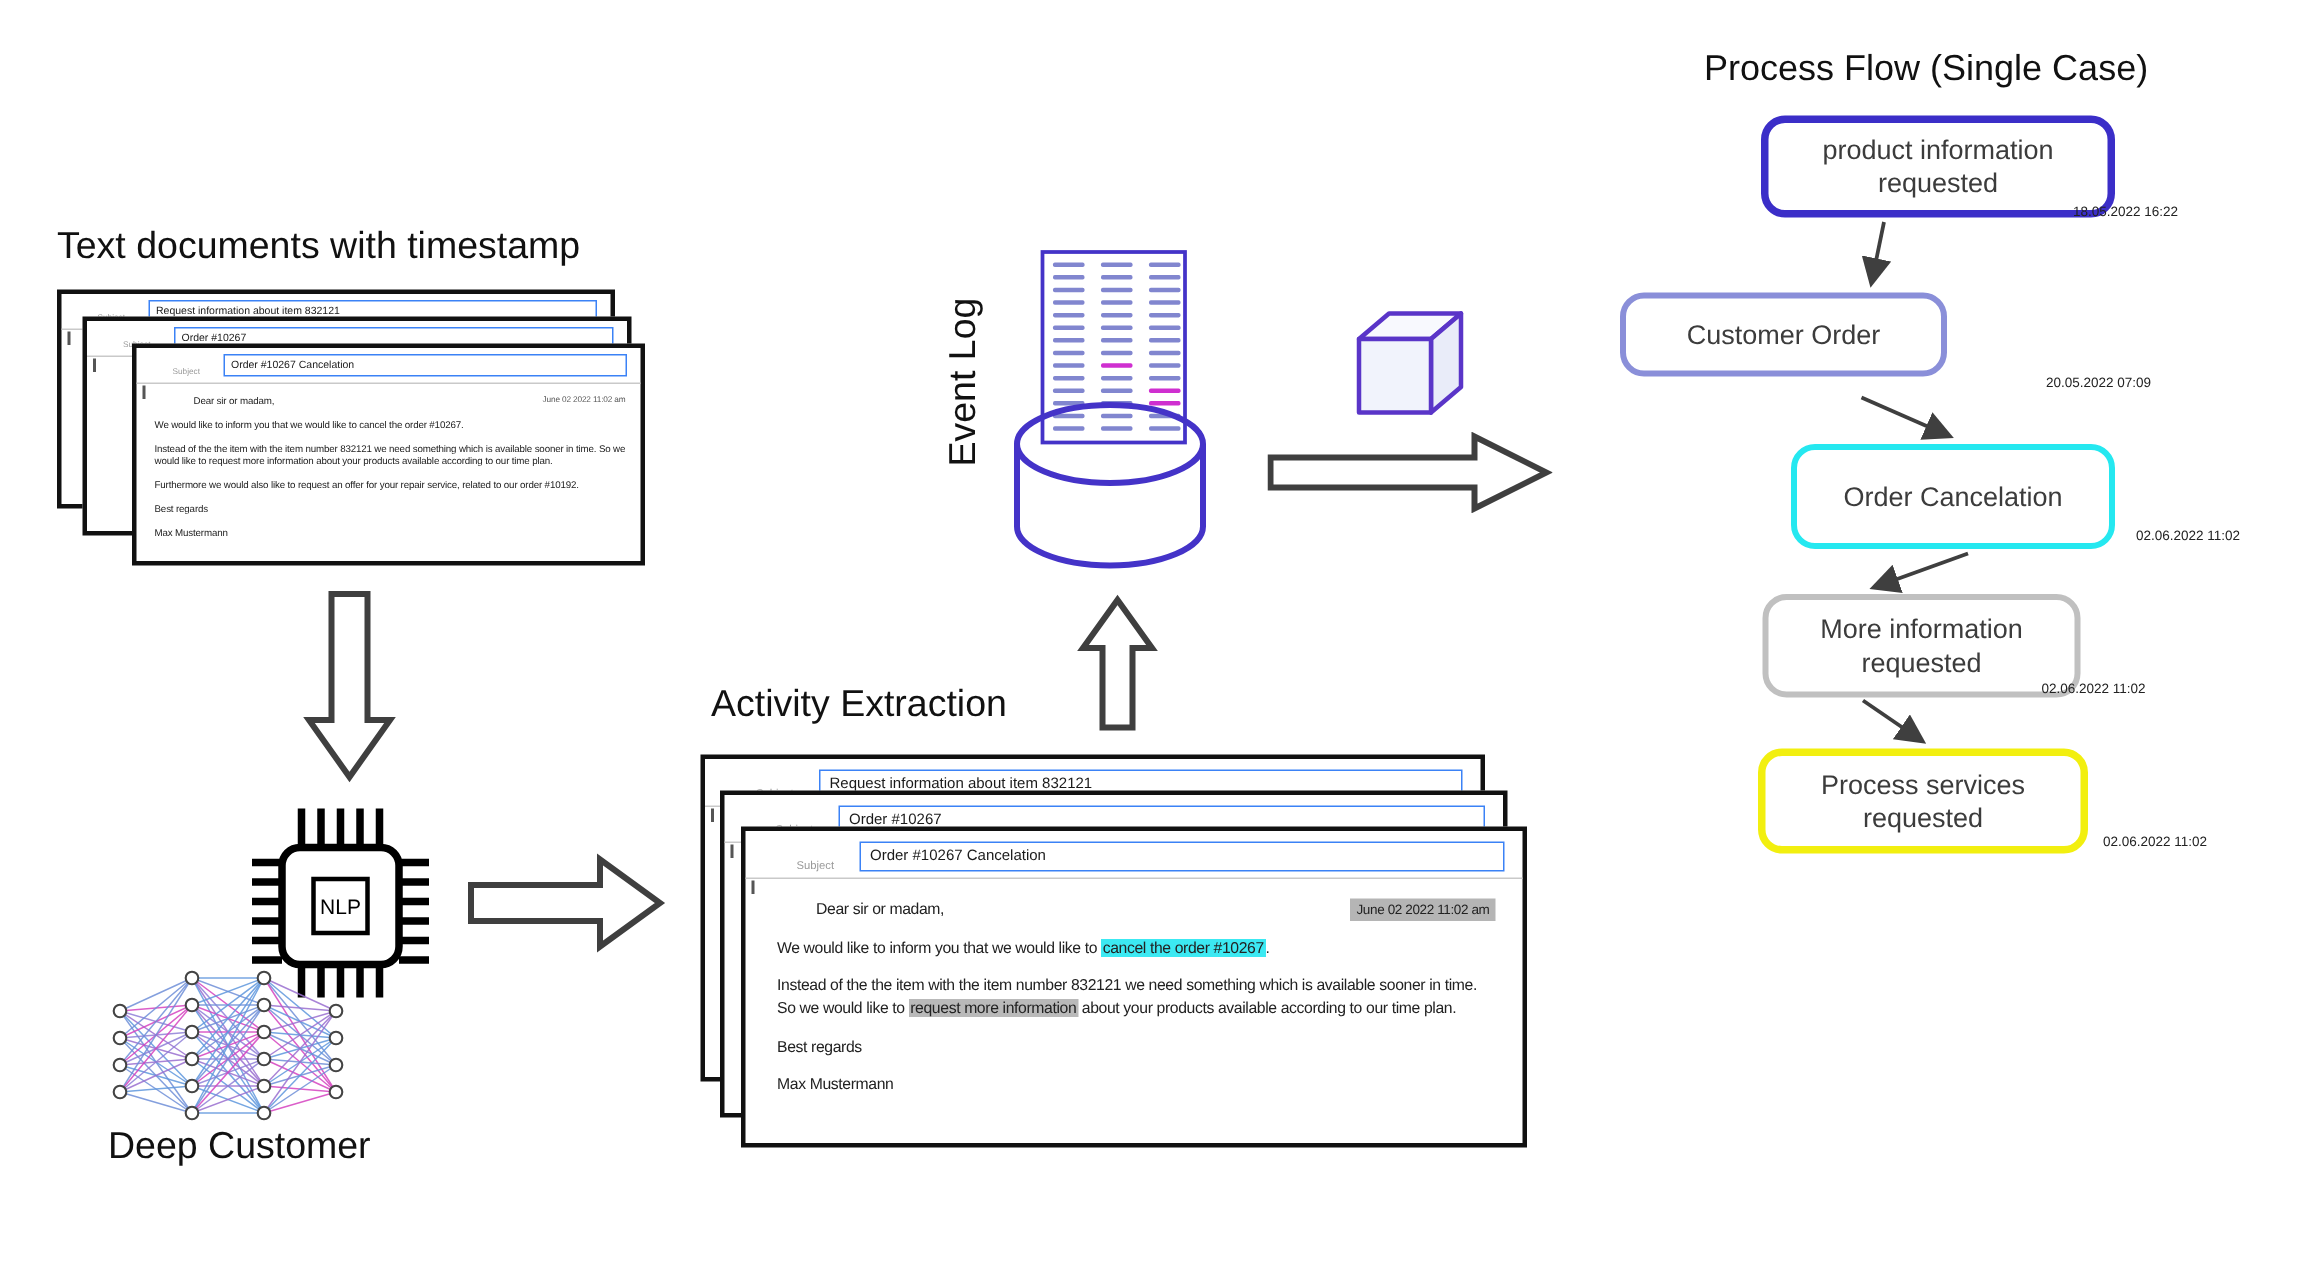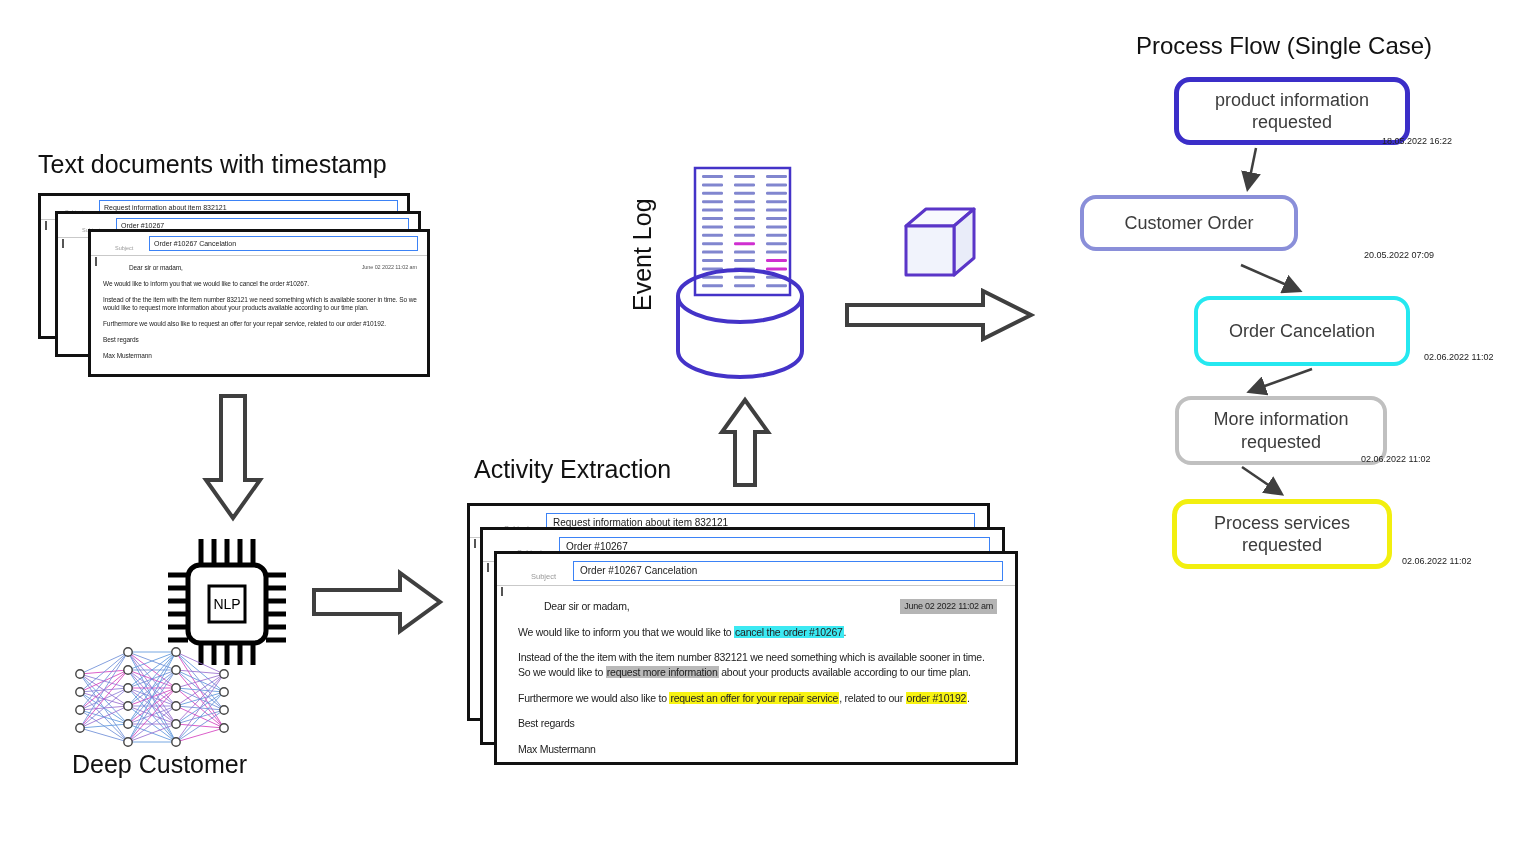--- a/index.html
+++ b/index.html
@@ -271,21 +271,20 @@
     </div>
     <div class="rule"></div>
     <div class="tick"></div>
     <div class="email email-lg">
       <div class="email-head">
         <span>Dear sir or madam,</span>
         <span class="email-date">June 02 2022 11:02 am</span>
       </div>
       <p><span>We would like to inform you that we would like to </span><span class="hl hl-cyan">cancel the order #10267</span><span>.</span></p>
       <p><span>Instead of the the item with the item number 832121 we need something which is available sooner in time. So we would like to </span><span class="hl hl-gray">request more information</span><span> about your products available according to our time plan.</span></p>
-      <p><span>Furthermore we would also like to </span><span class="hl hl-yellow">request an offer for your repair service</span><span>, related to our </span><span class="hl hl-yellow">order #10192</span><span>.</span></p>
       <p>Best regards</p>
       <p>Max Mustermann</p>
     </div>
   </div>
 
   <svg class="abs" style="left:718px;top:396px;" width="54" height="92" viewBox="0 0 54 92">
     <polygon class="arrow-shape" points="17,89 17,36 4,36 27,4 50,36 37,36 37,89"></polygon>
   </svg>
 
   <div class="vlabel" style="left:628px;top:180px;height:150px;">Event Log</div>

